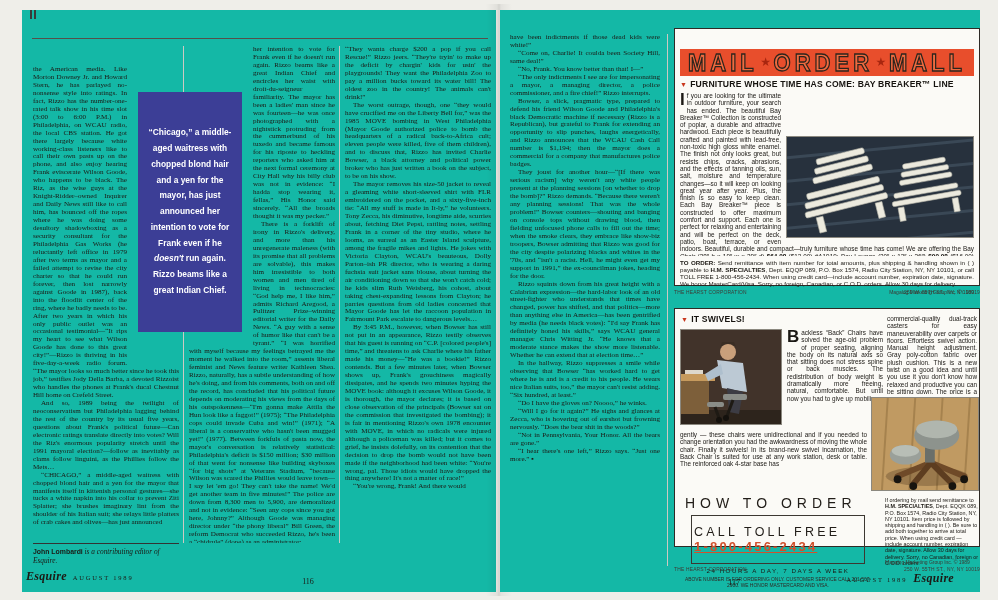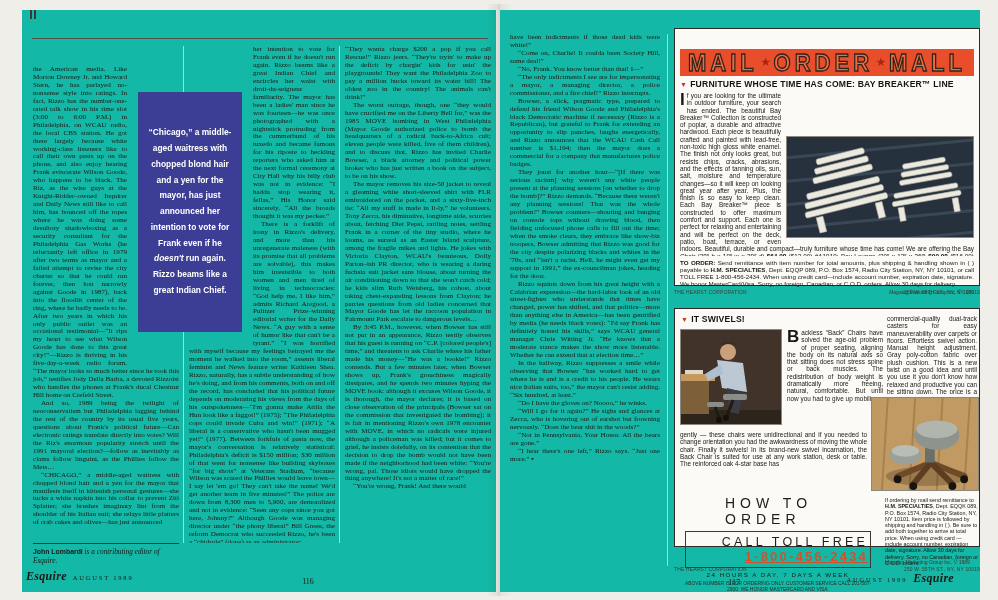--- a/index.html
+++ b/index.html
@@ -63,22 +63,22 @@
   .hearst{position:absolute;left:174px;width:306px;display:flex;justify-content:space-between;
     font:4.9px/6px "Liberation Sans",sans-serif;color:#3e3a34;letter-spacing:.2px;}
   .h1{top:280px;}.h2{top:557px;}
   .t2{position:absolute;left:6px;top:5px;margin:0;}
   .photo2{position:absolute;left:5px;top:20px;width:102px;height:96px;border:1px solid #8b887f;background:#41332a;}
   .txtA{position:absolute;left:112px;top:20px;width:96px;height:99px;overflow:hidden;}
   .txtB{position:absolute;left:212px;top:6px;width:90px;height:79px;overflow:hidden;}
   .txtC{position:absolute;left:5px;top:122px;width:187px;height:54px;overflow:hidden;}
   .photo3{position:absolute;left:196px;top:88px;width:108px;height:94px;border:1px solid #8b887f;background:#c09a62;}
   .order{position:absolute;left:8px;top:186px;width:190px;}
-  .hto{font:14px/16px "Liberation Sans",sans-serif;letter-spacing:5px;color:#211d18;padding-left:2px;margin-left:40px;}
-  .phonebox{border:1.5px solid #3c3832;margin:4px 2px 3px;padding:3px 2px;text-align:right;}
+  .hto{font:14px/16px "Liberation Sans",sans-serif;letter-spacing:5px;color:#211d18;padding-left:2px;}
+  .phonebox{border:1.5px solid #3c3832;margin:4px 8px 3px;padding:9px 2px;text-align:left;}
   .ctf{font:12.5px/14px "Liberation Sans",sans-serif;letter-spacing:3.2px;color:#211d18;}
   .phone{font:13px/15px "Liberation Sans",sans-serif;letter-spacing:2.2px;color:var(--phone);font-weight:bold;text-decoration:underline;}
   .hours{font:6.2px/8px "Liberation Sans",sans-serif;letter-spacing:1.5px;text-align:center;}
   .svc{margin-top:2px;font:4.9px/5.8px "Liberation Sans",sans-serif;color:#2e2b26;text-align:center;}
   .mailnote{position:absolute;left:210px;top:188px;width:94px;margin:0;font:5.4px/6.3px "Liberation Sans",sans-serif;}
   .m2{position:absolute;left:210px;top:250px;width:94px;text-align:left;margin:0;}
   .pn-r{position:absolute;left:200px;top:568px;width:40px;text-align:right;}
   .footer-r{position:absolute;right:26px;top:562px;display:flex;align-items:baseline;gap:6px;}
   svg{display:block;}
 </style>

